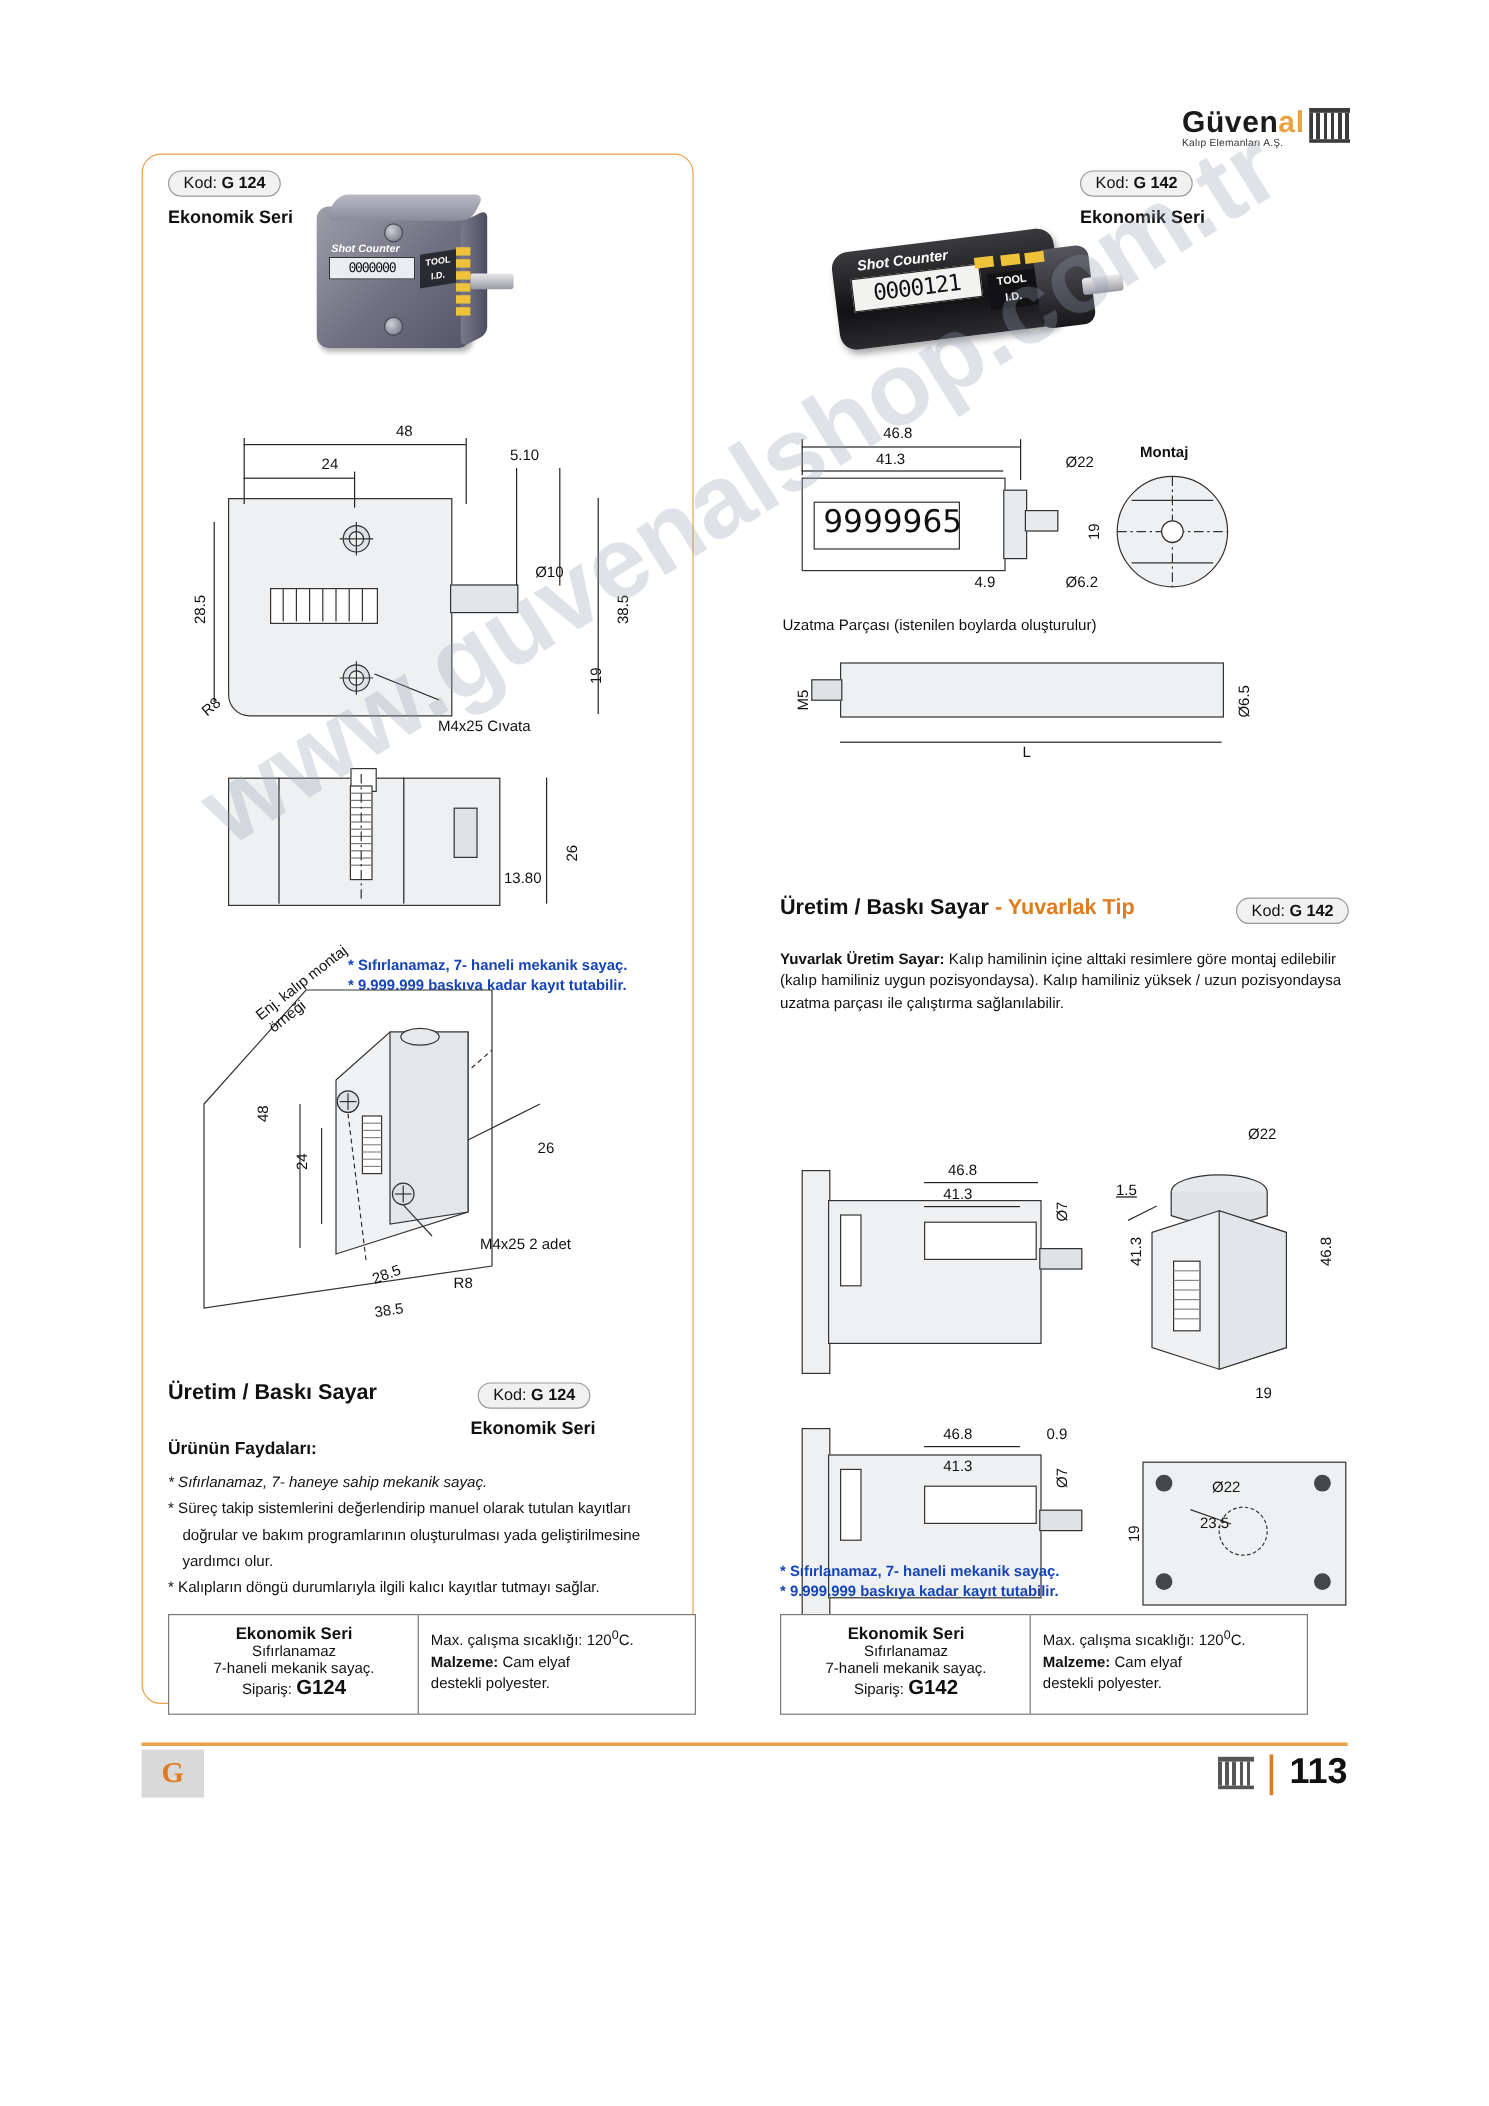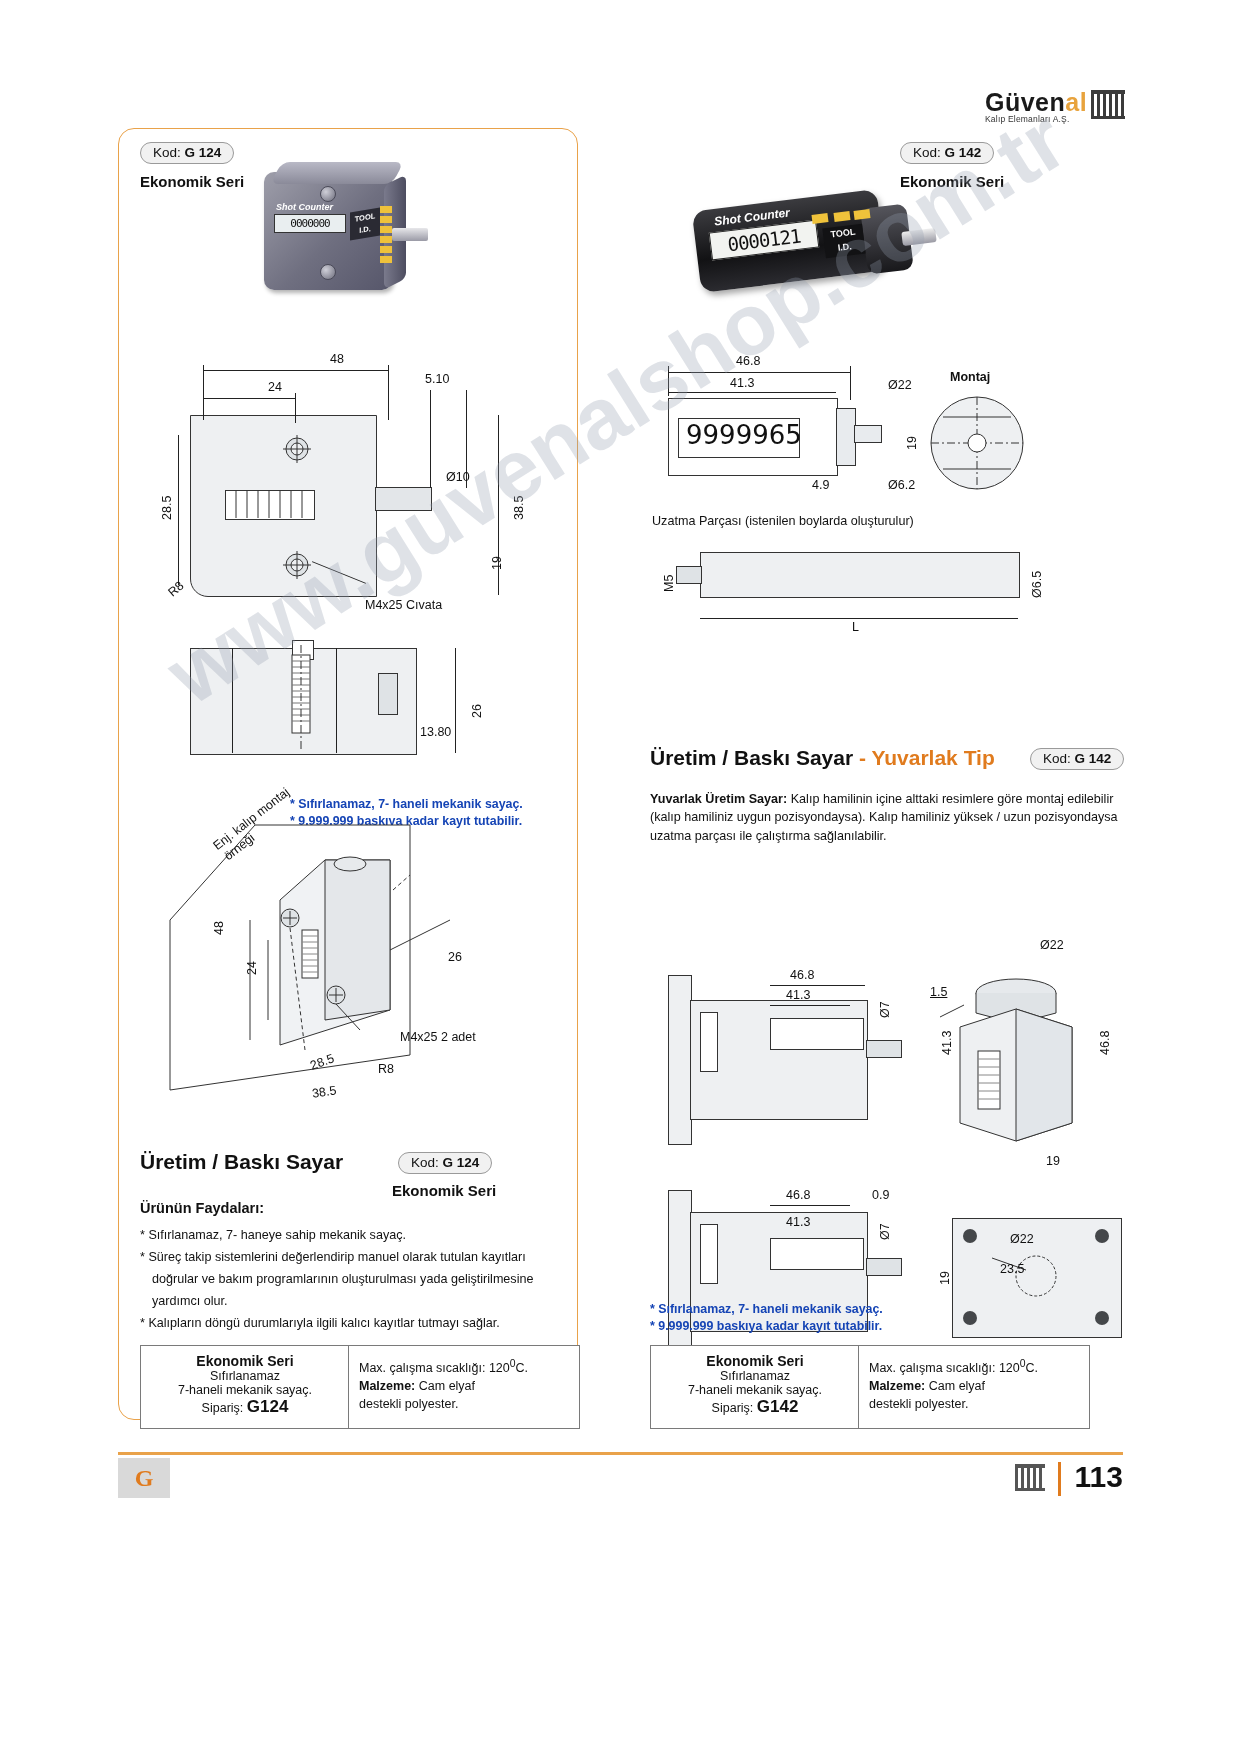--- a/index.html
+++ b/index.html
@@ -24,21 +24,21 @@
     border:1px solid #e9a24a;border-radius:16px;background:#fff;}
 
   .kod-badge{display:inline-block;border:1px solid #9a9a9a;border-radius:11px;
     background:#f1f1f1;padding:2px 12px 3px 12px;font-size:13.5px;color:#111;white-space:nowrap;}
   .kod-badge b{color:#111;font-weight:bold;}
   .kod-label{color:#111;}
 
   .eko-title{font-size:15px;font-weight:bold;color:#111;}
 
   
-  .h2{font-size:21px;font-weight:bold;color:#111;}
+  .h2{font-size:18px;font-weight:bold;color:#111;}
   .h2 .orange{color:#e07b1e;}
   .h3{font-size:14.5px;font-weight:bold;}
   .p{font-size:12.6px;line-height:1.45;color:#111;}
 
   
   .note{color:#1544b5;font-size:12.4px;line-height:1.5;font-weight:bold;}
 
   
   .spec{position:absolute;border:1px solid #7a7a7a;background:#fff;}
   .spec .inner{padding:7px 8px;text-align:center;}
@@ -275,21 +275,21 @@
     <div class="dim" style="left:400px;top:1030px;">M4x25  2 adet</div>
   </div>
 
   <div class="h2" style="position:absolute;left:140px;top:1150px;">Üretim / Baskı Sayar</div>
   <div style="position:absolute;left:398px;top:1152px;">
     <span class="kod-badge"><span>Kod:</span> <b>G 124</b></span>
   </div>
   <div class="eko-title" style="position:absolute;left:392px;top:1182px;">Ekonomik Seri</div>
 
   <div class="h3" style="position:absolute;left:140px;top:1200px;">Ürünün Faydaları:</div>
-  <div class="p" style="position:absolute;left:140px;top:1226px;width:420px;">* Sıfırlanamaz, 7- haneye sahip mekanik sayaç.</div>
+  <div class="p" style="position:absolute;left:140px;top:1226px;width:420px;font-style:italic;">* Sıfırlanamaz, 7- haneye sahip mekanik sayaç.</div>
   <div class="p" style="position:absolute;left:140px;top:1248px;width:430px;">* Süreç takip sistemlerini değerlendirip manuel olarak tutulan kayıtları</div>
   <div class="p" style="position:absolute;left:152px;top:1270px;width:420px;">doğrular ve bakım programlarının oluşturulması yada geliştirilmesine</div>
   <div class="p" style="position:absolute;left:152px;top:1292px;width:420px;">yardımcı olur.</div>
   <div class="p" style="position:absolute;left:140px;top:1314px;width:430px;">* Kalıpların döngü durumlarıyla ilgili kalıcı kayıtlar tutmayı sağlar.</div>
 
   <div class="spec" style="left:140px;top:1345px;width:208px;height:82px;">
     <div class="inner">
       <div class="t1">Ekonomik Seri</div>
       <div class="t2">Sıfırlanamaz</div>
       <div class="t3">7-haneli mekanik sayaç.</div>

